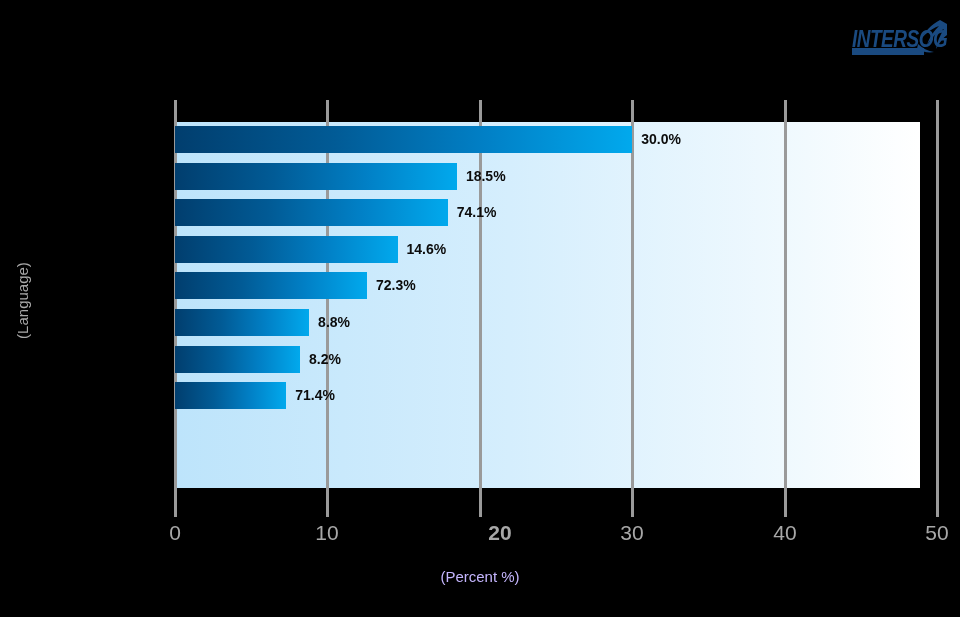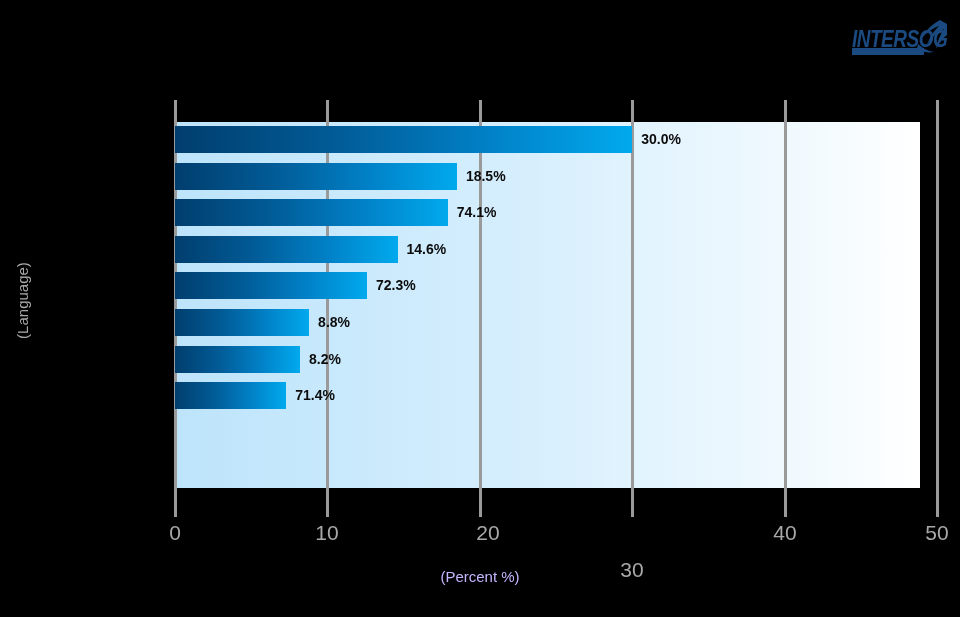--- a/index.html
+++ b/index.html
@@ -192,22 +192,22 @@
       <div class="bar-label" style="left:125.0px;">8.2%</div>
     </div>
     <div class="bar-row">
       <div class="bar" style="width:111.3px;"></div>
       <div class="bar-label" style="left:111.3px;">71.4%</div>
     </div>
   </div>
 
   <div class="xtick-label" style="left:175px;">0</div>
   <div class="xtick-label" style="left:327px;">10</div>
-  <div class="xtick-label" style="left:488px;">20</div>
-  <div class="xtick-label" style="left:632px;margin-top:37px;">30</div>
+  <div class="xtick-label" style="left:500px;font-weight:bold;">20</div>
+  <div class="xtick-label" style="left:632px;">30</div>
   <div class="xtick-label" style="left:785px;">40</div>
   <div class="xtick-label" style="left:937px;">50</div>
 
   <div id="xaxis-title">(Percent %)</div>
   <div id="yaxis-title">(Language)</div>
 </div>
 
 <div id="logo">
   <div id="logo-wordmark">INTERSOG</div>
   <div id="logo-tagline"></div>

